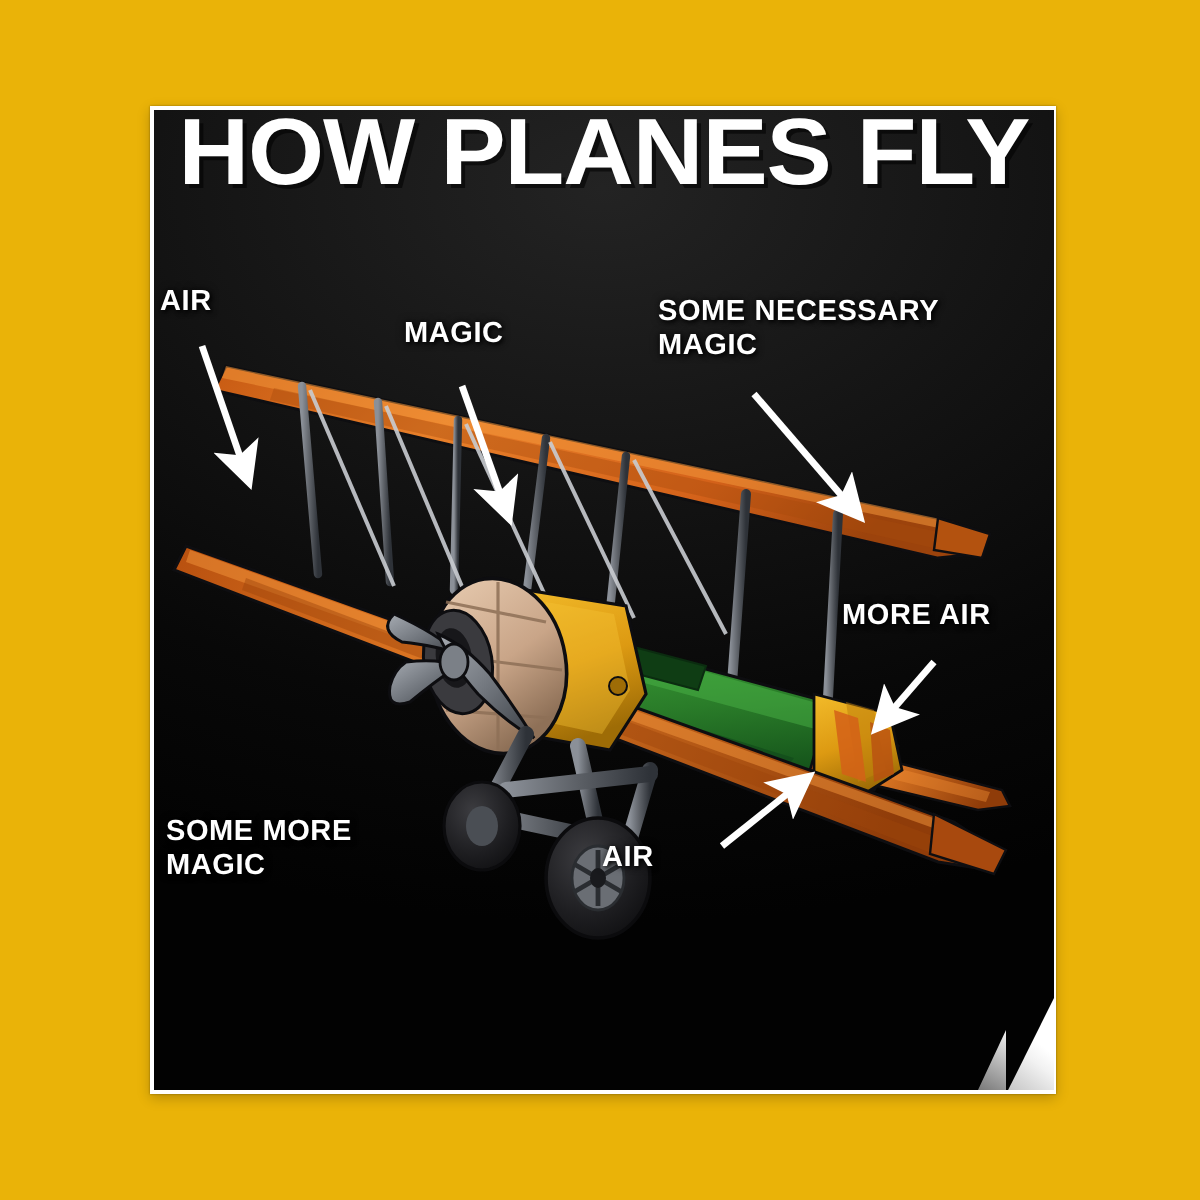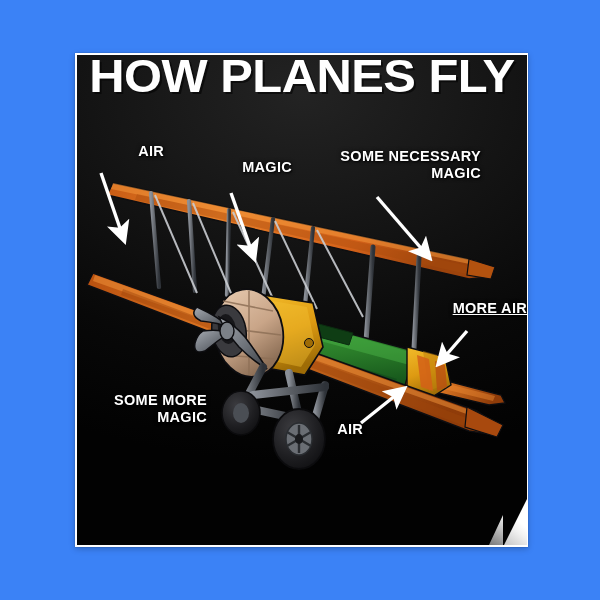--- a/index.html
+++ b/index.html
@@ -9,21 +9,21 @@
     height: 600px;
     overflow: hidden;
     background: #f7f7f7;
     font-family: "Liberation Sans", sans-serif;
   }
 
   #stage {
     position: relative;
     width: 600px;
     height: 600px;
-    background: #3b82f6;
+    background: #eab308;
   }
 
   
   #poster-shadow {
     position: absolute;
     left: 75px;
     top: 53px;
     width: 453px;
     height: 494px;
     background: #ffffff;
@@ -95,31 +95,31 @@
 
   
   .anno-label {
     position: absolute;
     color: #ffffff;
     font-family: "Liberation Sans Narrow", "Liberation Sans", sans-serif;
     font-weight: bold;
     font-size: 14.5px;
     line-height: 17px;
     letter-spacing: 0.3px;
-    text-align: right;
+    text-align: left;
     white-space: pre-line;
     z-index: 26;
     text-shadow: 1px 1px 2px rgba(0,0,0,0.9), 0 0 4px rgba(0,0,0,0.8);
   }
 
   #label-air-top      { left: 3px;   top: 88px;  width: 84px; }
   #label-magic        { left: 125px; top: 104px; width: 90px; }
   #label-more-nec     { left: 252px; top: 93px;  width: 152px; }
-  #label-more-air     { left: 344px; top: 245px; width: 106px; text-decoration: underline; }
-  #label-some-more    { left: 6px;   top: 337px; width: 124px; }
+  #label-more-air     { left: 344px; top: 245px; width: 106px; }
+  #label-some-more    { left: 6px;   top: 353px; width: 124px; }
   #label-air-bottom   { left: 224px; top: 366px; width: 62px; }
 
   #arrows-layer {
     position: absolute;
     left: 0; top: 0;
     width: 450px; height: 490px;
     z-index: 27;
     pointer-events: none;
   }
 </style>

